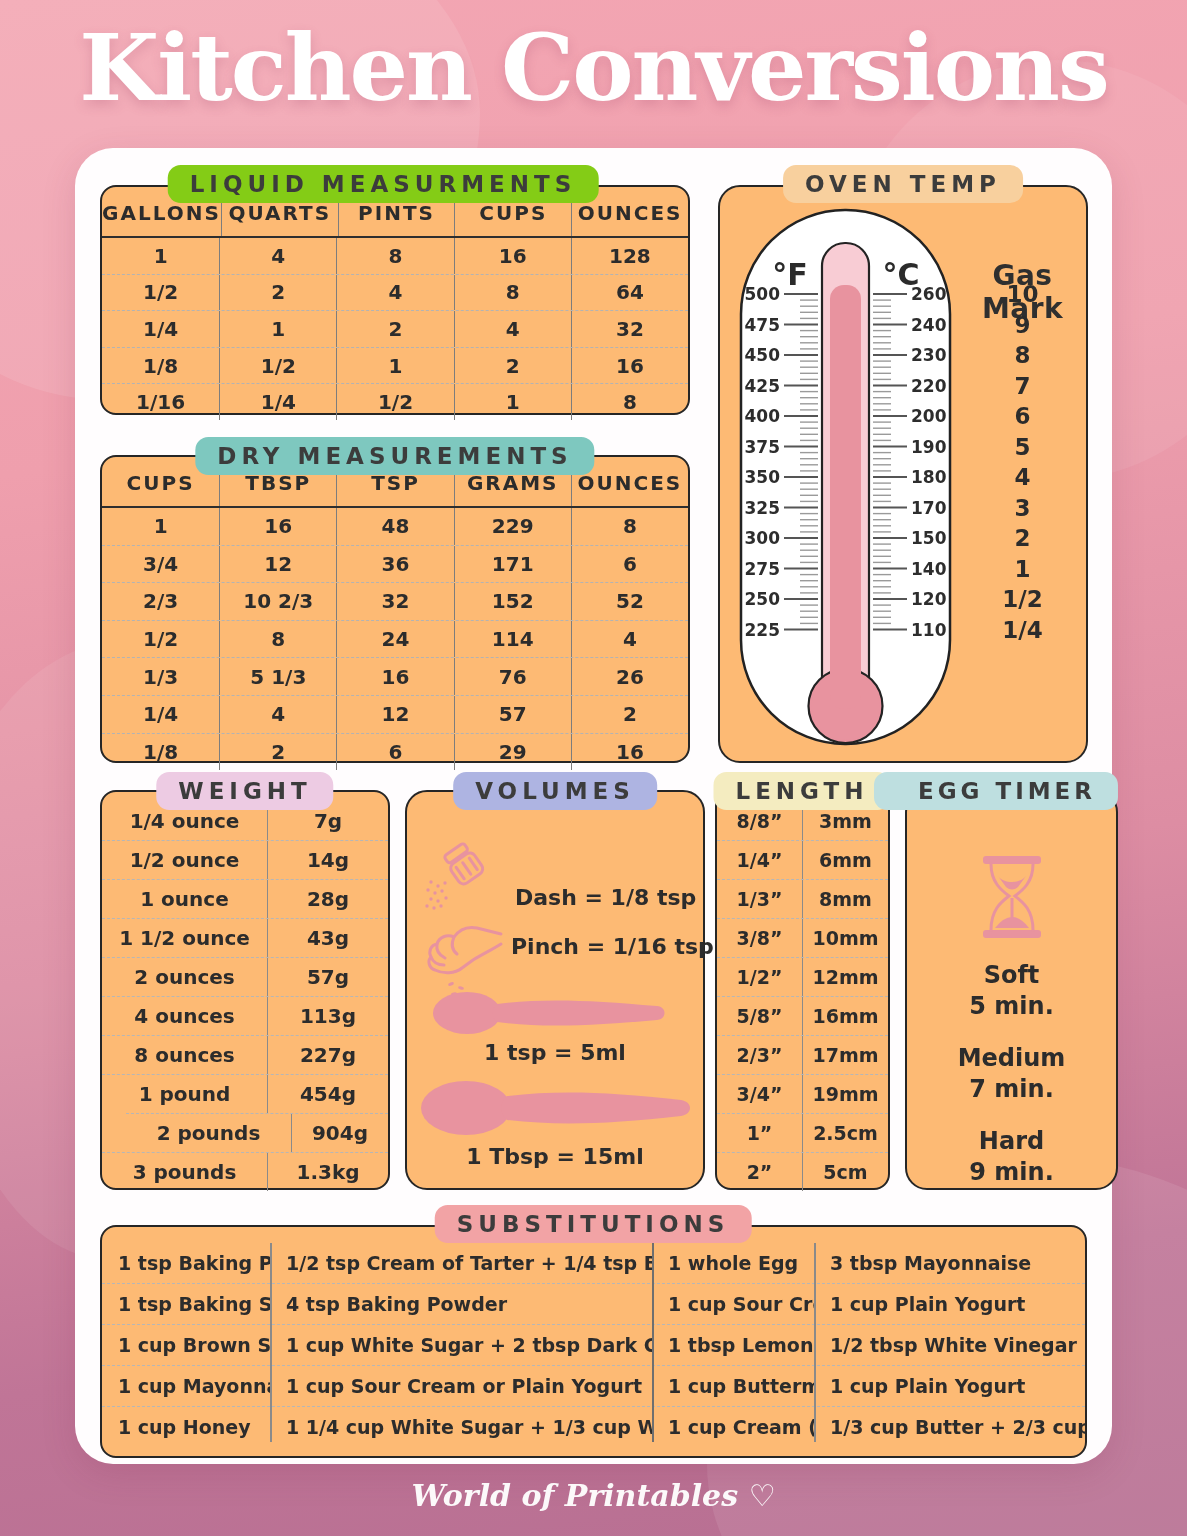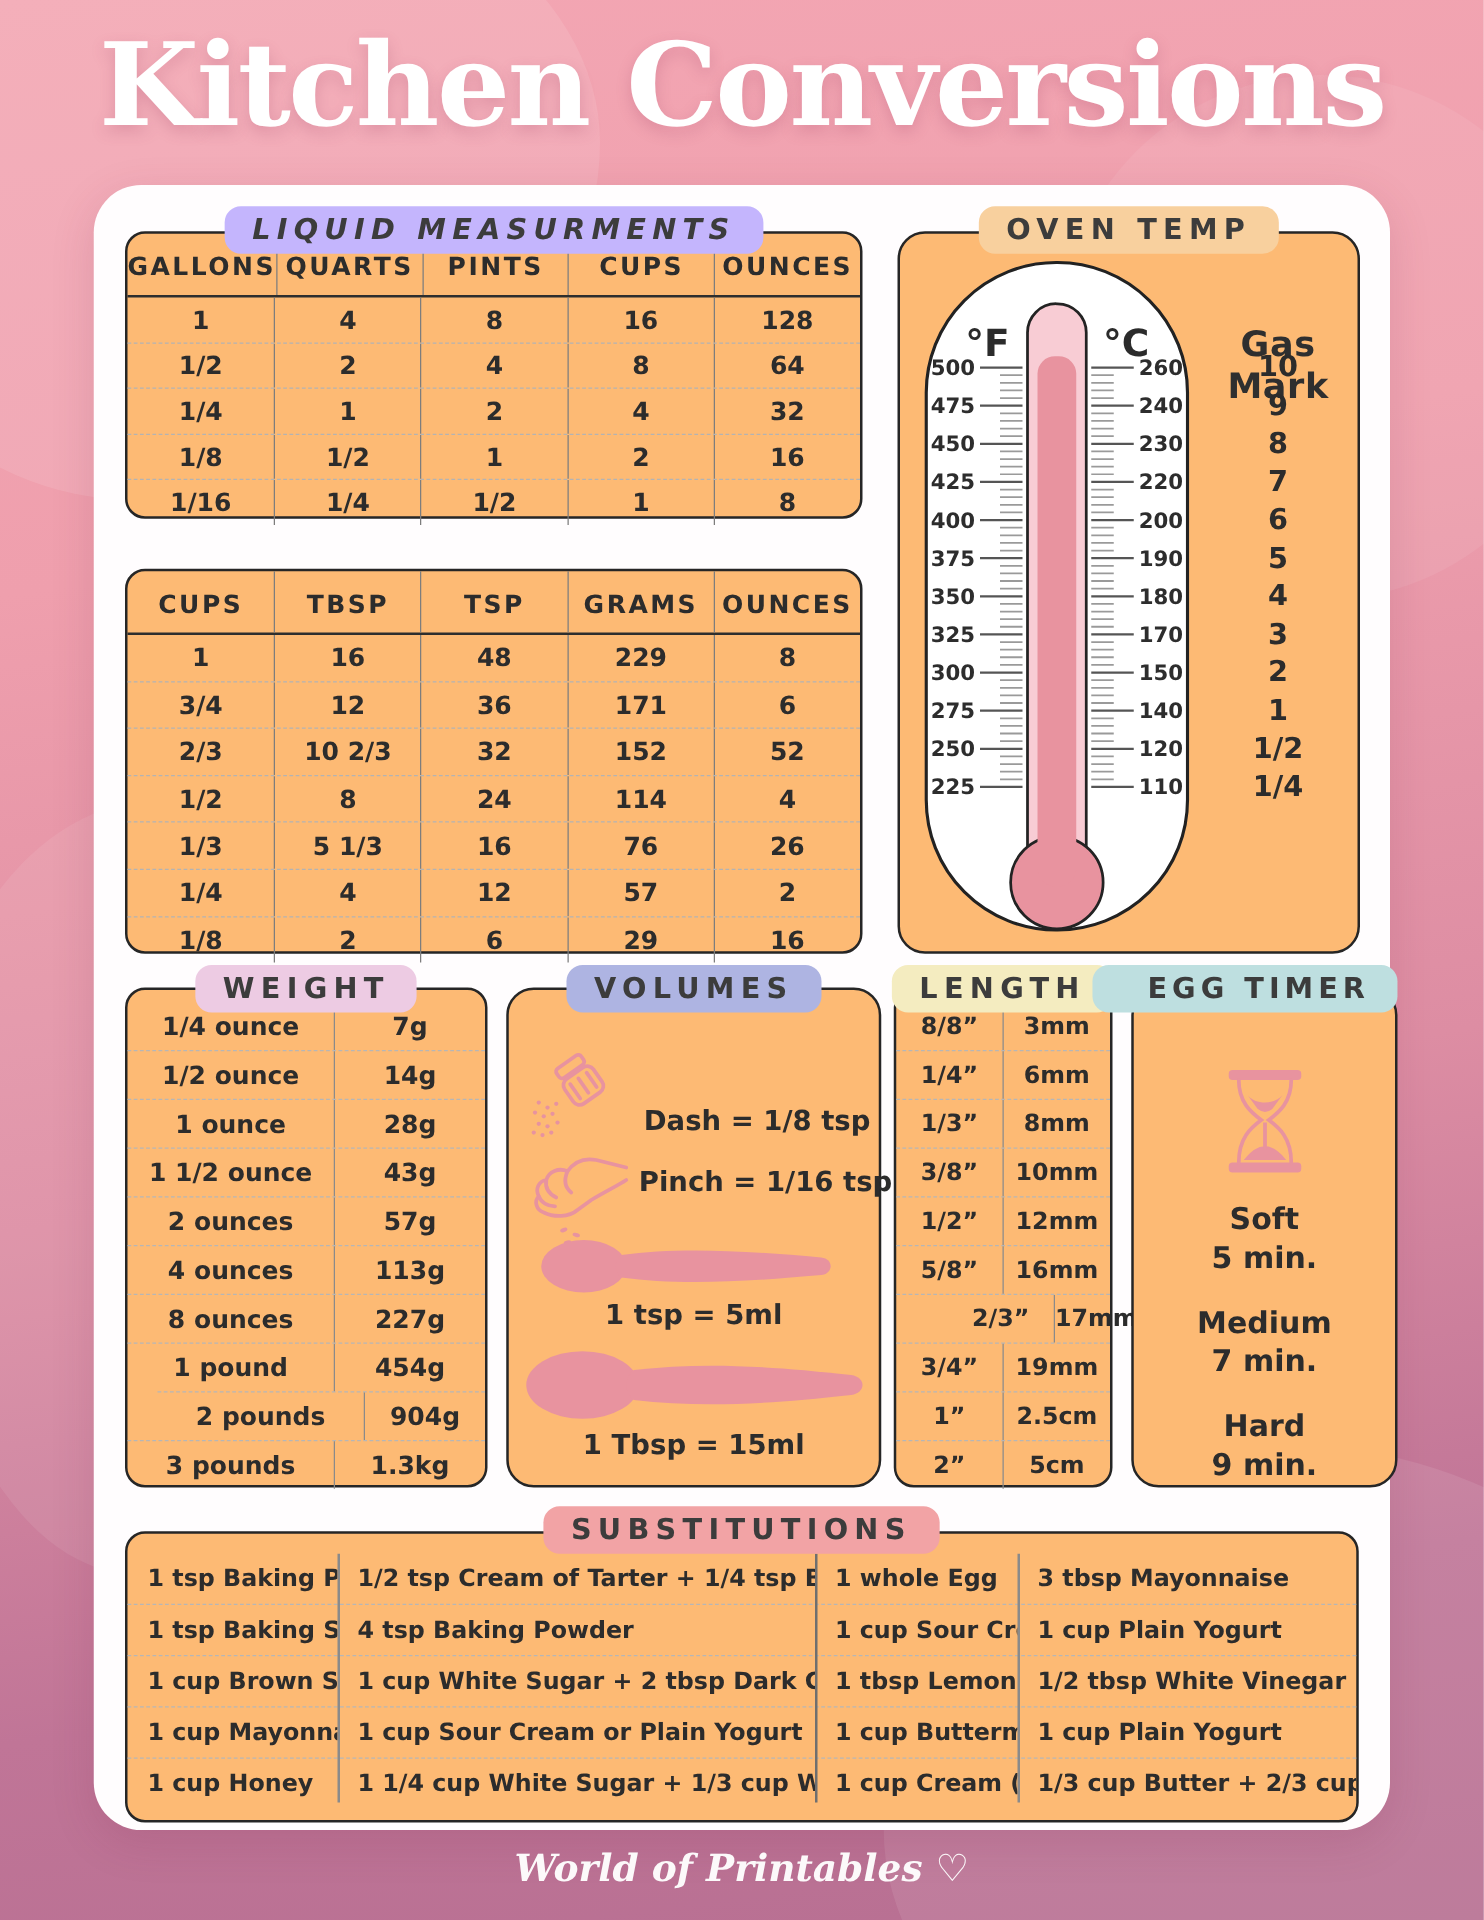--- a/index.html
+++ b/index.html
@@ -67,21 +67,21 @@
 
 <div class="blob b1"></div>
 <div class="blob b2"></div>
 <div class="blob b3"></div>
 <div class="blob b4"></div>
 
 <div class="title">Kitchen Conversions</div>
 
 <div class="card">
 
-  <div class="pill" style="left: 320px; top: 17px; background: #c4b5fd; font-style: italic;">LIQUID MEASURMENTS</div>
+  <div class="pill" style="left: 308px; top: 17px; background: #84cc16;">LIQUID MEASURMENTS</div>
   <div class="panel" style="left:25px;top:37px;width:590px;height:230px;--rh:35.6px;" id="liquid-table">
       <div class="t5head">
         <div class="hc">GALLONS</div>
         <div class="hc">QUARTS</div>
         <div class="hc">PINTS</div>
         <div class="hc">CUPS</div>
         <div class="hc">OUNCES</div>
       </div>
       <div class="t5row">
         <div class="dc">1</div>
@@ -113,20 +113,21 @@
       </div>
       <div class="t5row">
         <div class="dc">1/16</div>
         <div class="dc">1/4</div>
         <div class="dc">1/2</div>
         <div class="dc">1</div>
         <div class="dc">8</div>
       </div>
     </div>
 
+  <div class="pill" style="left: 320px; top: 289px; background: rgb(126, 200, 191);">DRY MEASUREMENTS</div>
   <div class="panel" style="left:25px;top:307px;width:590px;height:308px;--rh:36.6px;" id="dry-table">
       <div class="t5head">
         <div class="hc">CUPS</div>
         <div class="hc">TBSP</div>
         <div class="hc">TSP</div>
         <div class="hc">GRAMS</div>
         <div class="hc">OUNCES</div>
       </div>
       <div class="t5row">
         <div class="dc">1</div>
@@ -464,21 +465,21 @@
         <div class="c2">10mm</div>
       </div>
       <div class="t2row" style="grid-template-columns: 85px 1fr;">
         <div class="c1">1/2”</div>
         <div class="c2">12mm</div>
       </div>
       <div class="t2row" style="grid-template-columns: 85px 1fr;">
         <div class="c1">5/8”</div>
         <div class="c2">16mm</div>
       </div>
-      <div class="t2row" style="grid-template-columns: 85px 1fr; padding-left: 41px;">
+      <div class="t2row" style="grid-template-columns: 85px 1fr;">
         <div class="c1">2/3”</div>
         <div class="c2">17mm</div>
       </div>
       <div class="t2row" style="grid-template-columns: 85px 1fr;">
         <div class="c1">3/4”</div>
         <div class="c2">19mm</div>
       </div>
       <div class="t2row" style="grid-template-columns: 85px 1fr;">
         <div class="c1">1”</div>
         <div class="c2">2.5cm</div>

